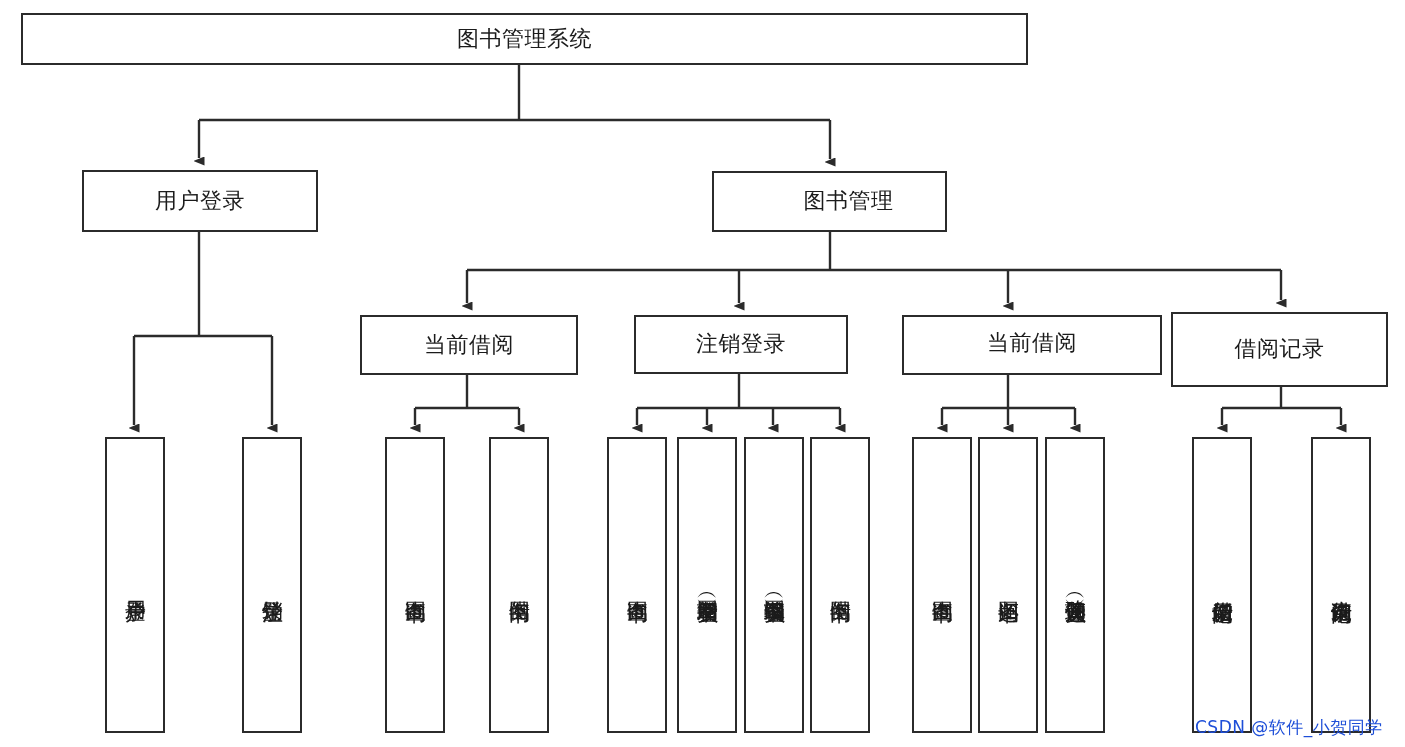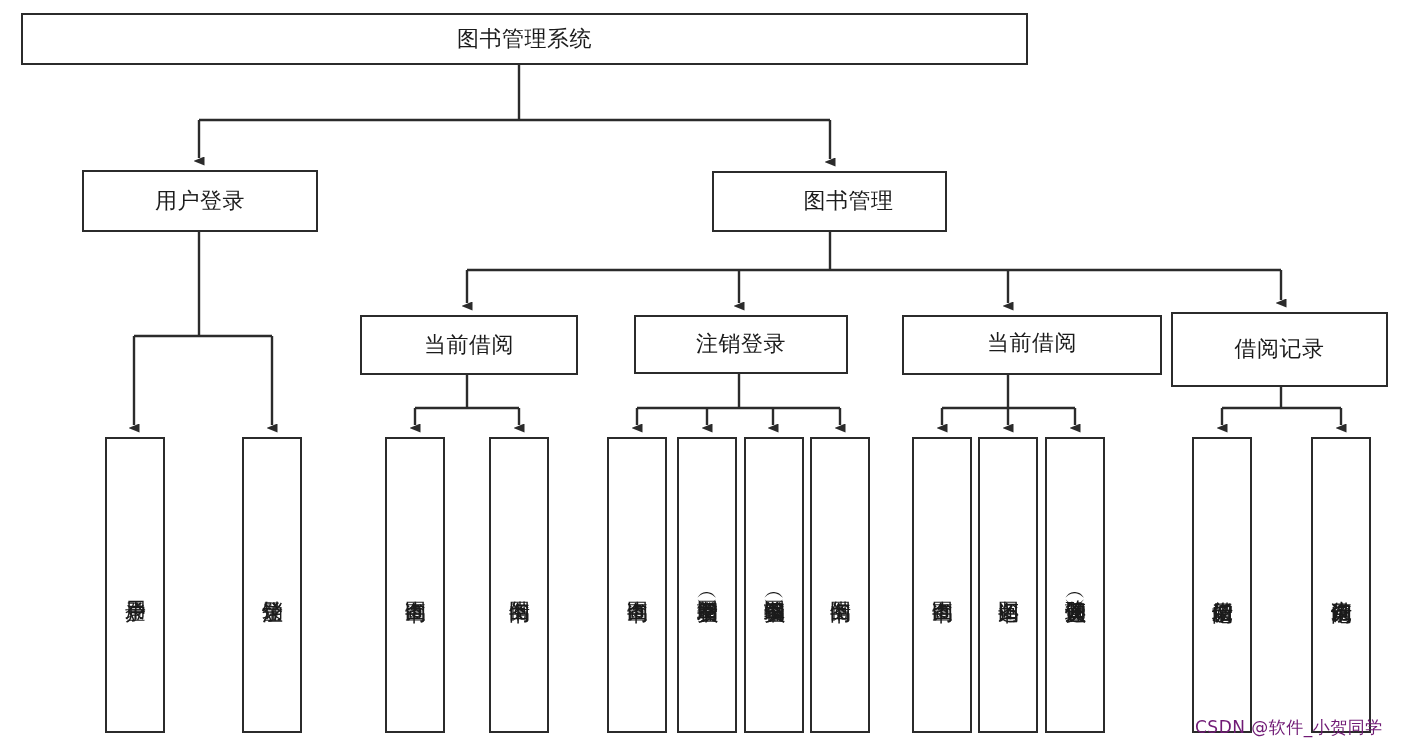--- a/index.html
+++ b/index.html
@@ -56,21 +56,21 @@
     white-space: nowrap;
   }
   .node.v .vlabel {
     writing-mode: vertical-rl;
     text-orientation: upright;
     display: block;
   }
   .watermark {
     position: absolute;
     font-size: 17px;
-    color: #701a75;
+    color: #1d4ed8;
     letter-spacing: 0.5px;
     white-space: nowrap;
     user-select: none;
   }
 </style>
 </head>
 <body>
 
 <div id="canvas">
 

